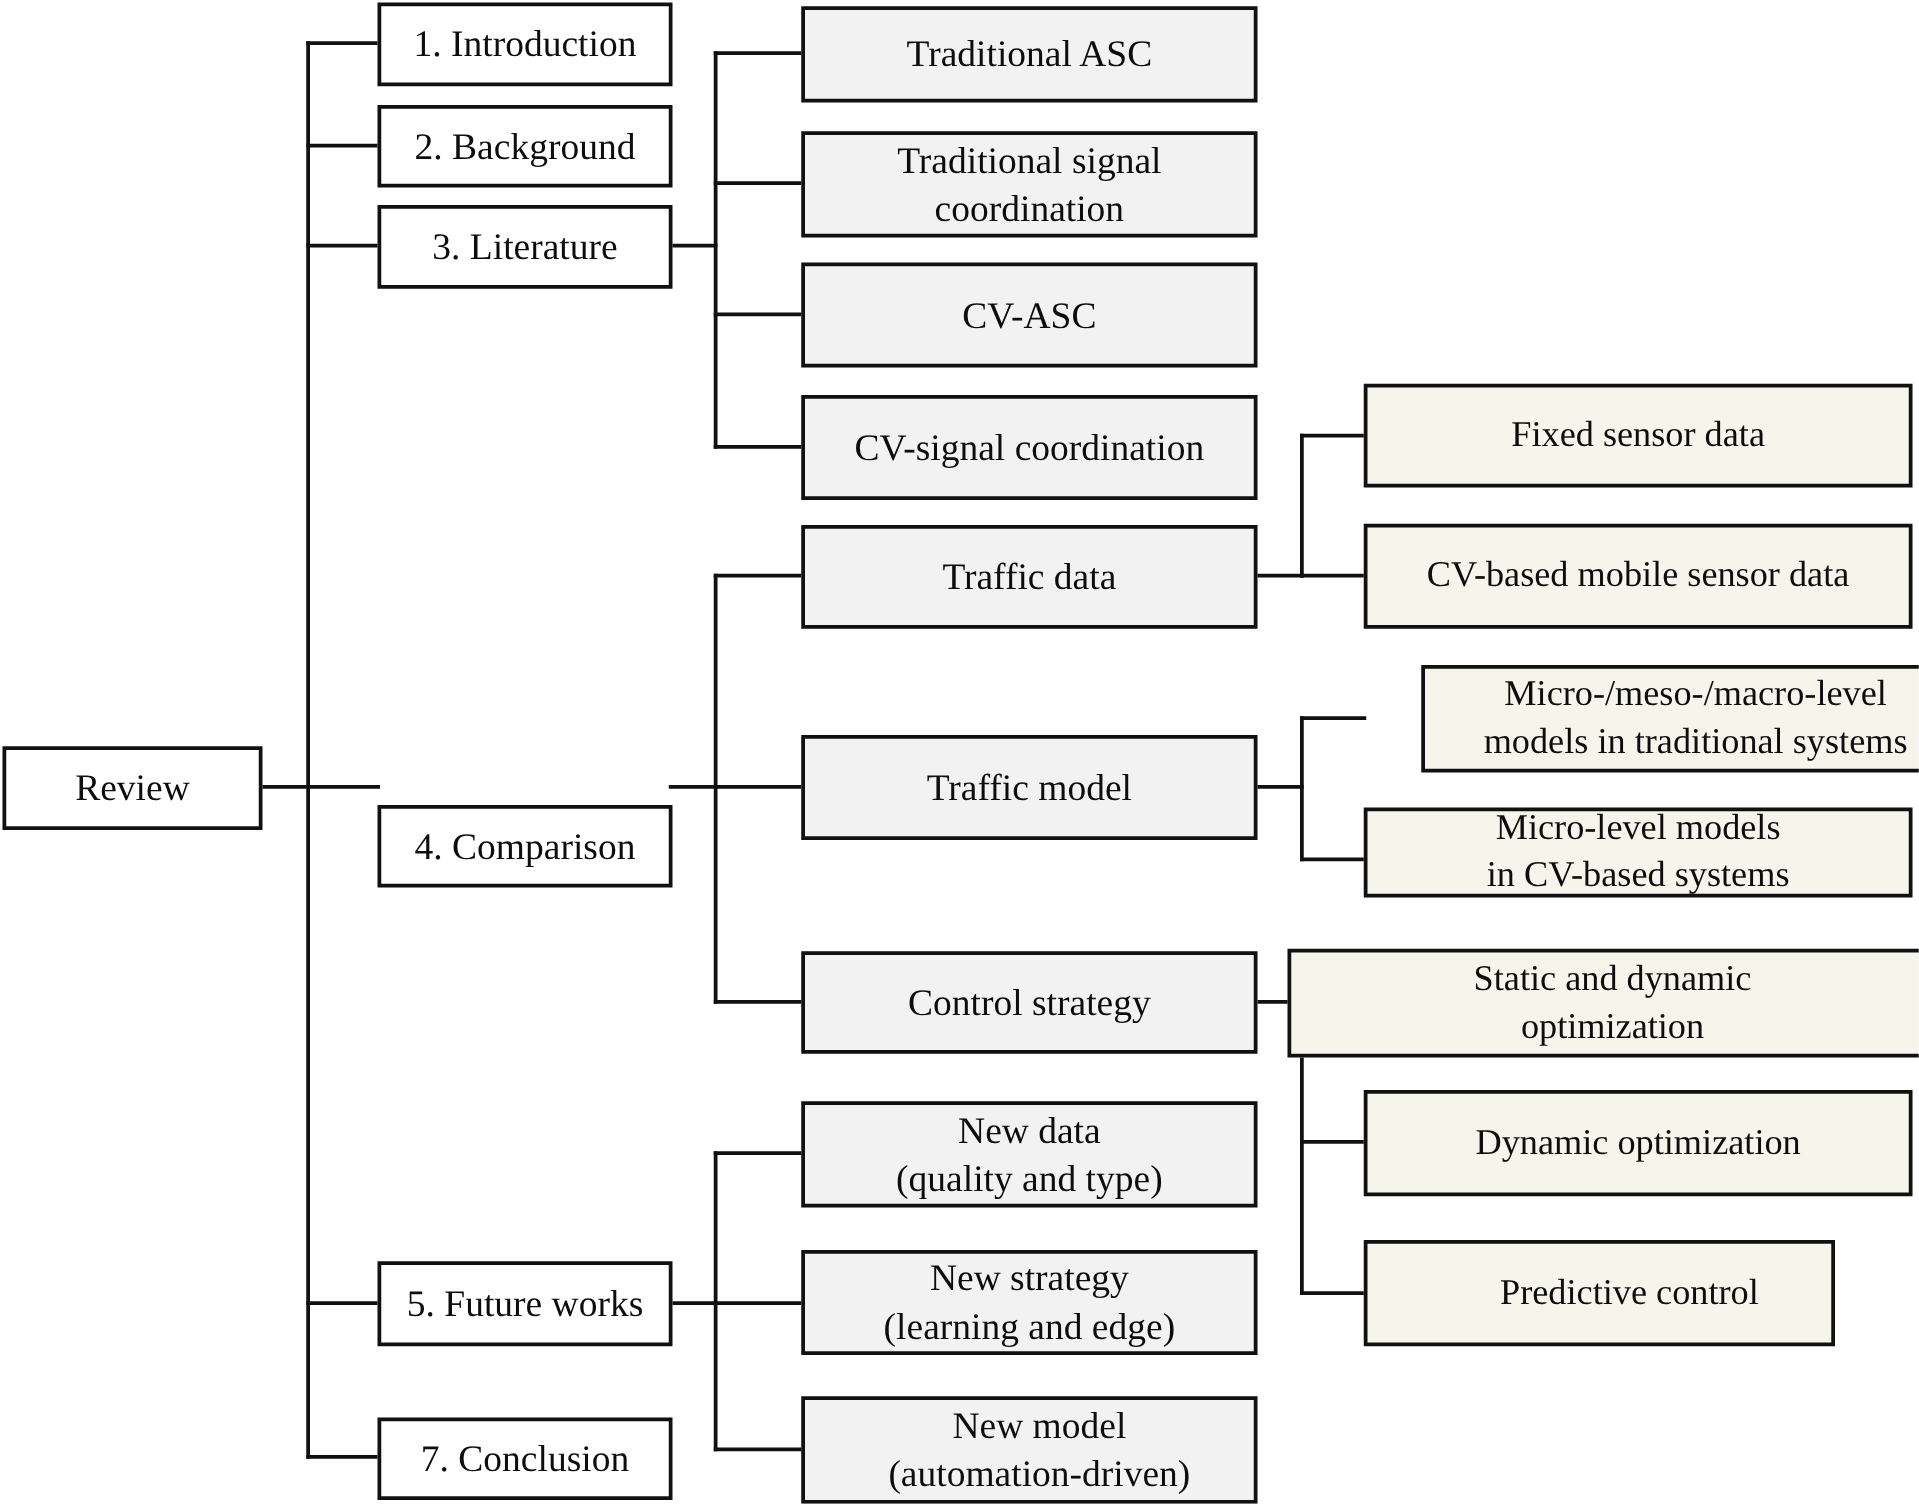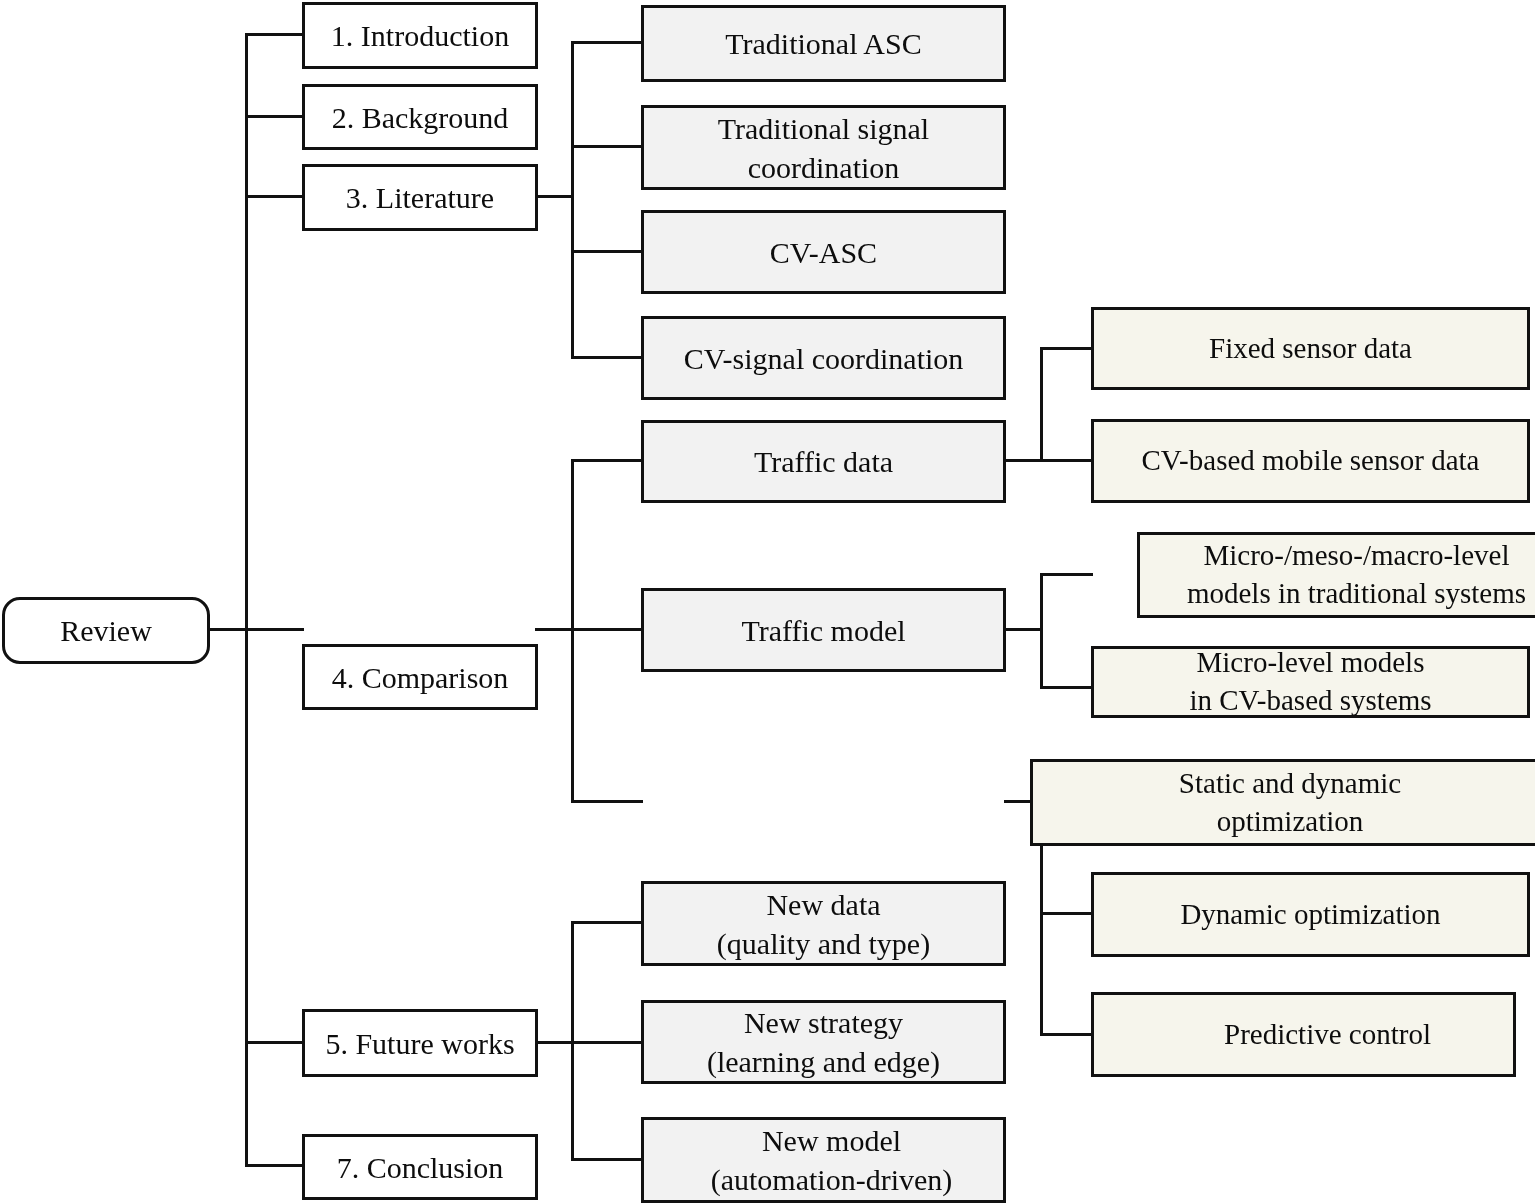--- a/index.html
+++ b/index.html
@@ -19,21 +19,21 @@
     display:flex;
     align-items:center;
     justify-content:center;
     text-align:center;
     white-space:pre-line;
     font-size:30px;
     line-height:1.3;
     color:#0d0d0d;
     border:3px solid var(--box-border, #111111);
   }
-  .lvl1 { background: var(--level1-bg, #ffffff); border-radius: 18px; }
+  .lvl1 { background: var(--level1-bg, #ffffff); }
   .lvl2 { background: var(--level2-bg, #ffffff); }
   .lvl3 { background: var(--level3-bg, #f2f2f2); }
   .lvl4 { background: var(--level4-bg, #f6f5ec); font-size:29px; }
   .line {
     position:absolute;
     background: var(--line-color, #111111);
   }
   .h { height:3px; }
   .v { width:3px; }
 </style>
@@ -97,34 +97,35 @@
   <div class="box lvl2" style="left:302px; top:1134px; width:236px; height:66px;">7. Conclusion</div>
 
   <div class="box lvl3" style="left:641px; top:5px; width:365px; height:77px;">Traditional ASC</div>
   <div class="box lvl3" style="left:641px; top:105px; width:365px; height:85px;">Traditional signal
 coordination</div>
   <div class="box lvl3" style="left:641px; top:210px; width:365px; height:84px;">CV-ASC</div>
   <div class="box lvl3" style="left:641px; top:316px; width:365px; height:84px;">CV-signal coordination</div>
 
   <div class="box lvl3" style="left:641px; top:420px; width:365px; height:83px;">Traffic data</div>
   <div class="box lvl3" style="left:641px; top:588px; width:365px; height:84px;">Traffic model</div>
+  <div class="box lvl3" style="left:641px; top:761px; width:365px; height:82px;">Control strategy</div>
 
   <div class="box lvl3" style="left:641px; top:881px; width:365px; height:85px;">New data
 (quality and type)</div>
   <div class="box lvl3" style="left:641px; top:1000px; width:365px; height:84px;">New strategy
 (learning and edge)</div>
   <div class="box lvl3" style="left:641px; top:1117px; width:365px; height:86px;padding-left:16px;">New model
 (automation-driven)</div>
 
   <div class="box lvl4" style="left:1091px; top:307px; width:439px; height:83px;">Fixed sensor data</div>
   <div class="box lvl4" style="left:1091px; top:419px; width:439px; height:84px;">CV-based mobile sensor data</div>
 
   <div class="box lvl4" style="left:1137px; top:532px; width:439px; height:86px;">Micro-/meso-/macro-level
 models in traditional systems</div>
   <div class="box lvl4" style="left:1091px; top:646px; width:439px; height:72px;">Micro-level models
 in CV-based systems</div>
 
   <div class="box lvl4" style="left:1030px; top:759px; width:520px; height:87px;">Static and dynamic
 optimization</div>
   <div class="box lvl4" style="left:1091px; top:872px; width:439px; height:85px;">Dynamic optimization</div>
-  <div class="box lvl4" style="left:1091px; top:992px; width:425px; height:85px;padding-left:48px;">Predictive control</div>
+  <div class="box lvl4" style="left:1091px; top:992px; width:377px; height:85px;padding-left:48px;">Predictive control</div>
 
 </div>
 
 </body></html>

